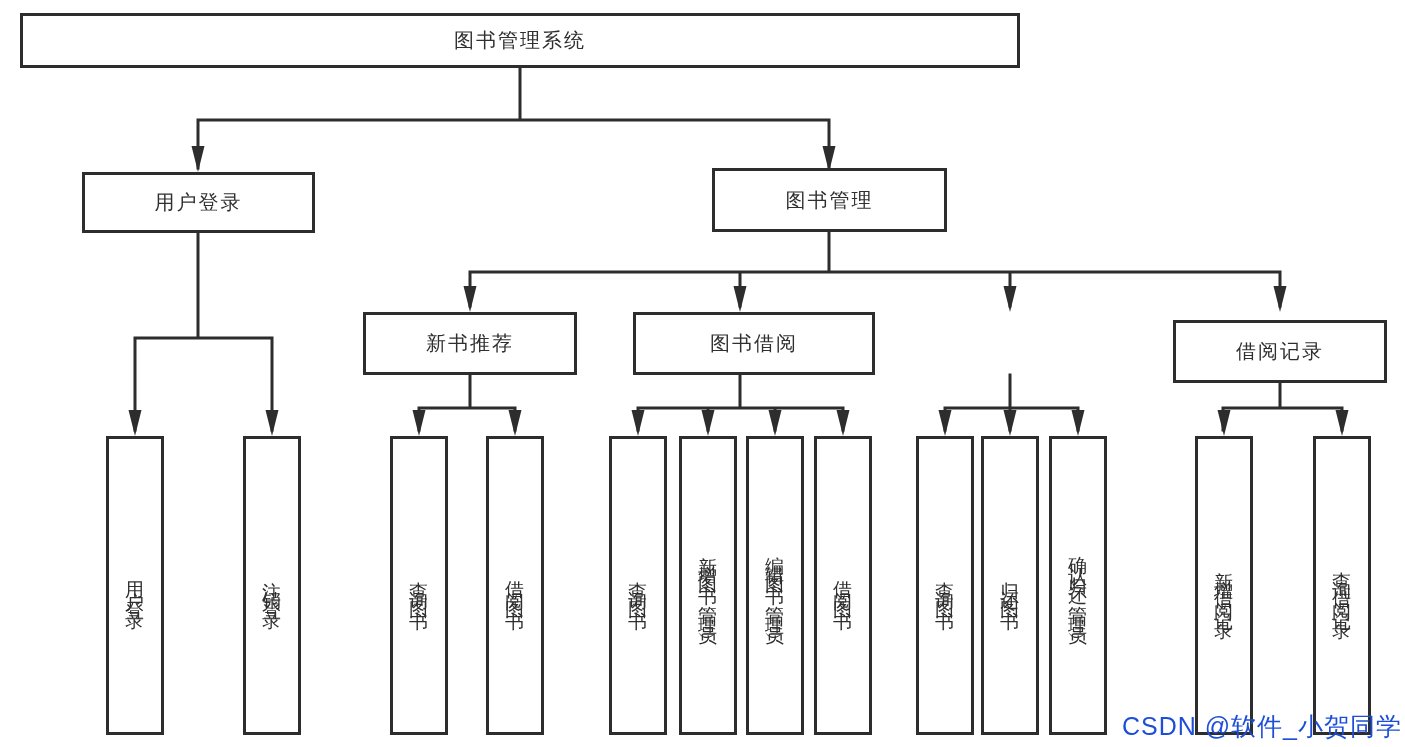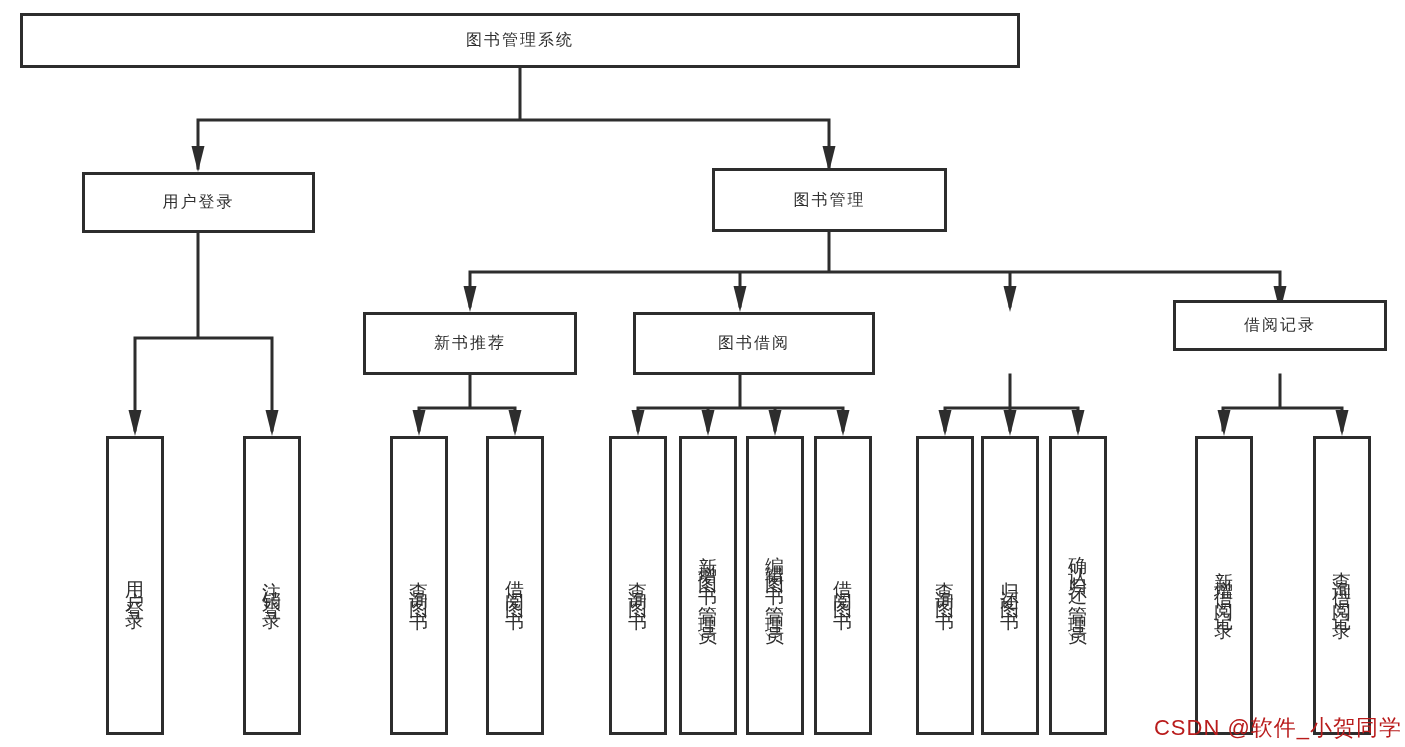--- a/index.html
+++ b/index.html
@@ -12,36 +12,36 @@
     color:#2f2f2f;
   }
   .connectors{position:absolute;left:0;top:0;width:1405px;height:747px;}
   .box{
     position:absolute;
     box-sizing:border-box;
     border:3px solid #2d2d2d;
     background:#ffffff;
     display:flex;align-items:center;justify-content:center;
   }
-  .hbox{font-size:16px;letter-spacing:2px;white-space:nowrap;}
+  .hbox{font-size:20px;letter-spacing:2px;white-space:nowrap;}
   .leaf{top:436px;width:58px;height:299px;}
   .leaf .vtext{
     writing-mode:vertical-rl;
     text-orientation:mixed;
     font-size:19px;
     line-height:1;
     letter-spacing:10px;
     white-space:nowrap;
   }
   .watermark{
     position:absolute;
     right:3px;bottom:4px;
-    font-size:22px;
+    font-size:25px;
     letter-spacing:1px;
-    color:#b91c1c;
+    color:#1d4ed8;
     white-space:nowrap;
   }
 </style>
 </head>
 <body>
 
 <div class="stage">
 
   <svg class="connectors" viewBox="0 0 1405 747" xmlns="http://www.w3.org/2000/svg">
     <g stroke="#2d2d2d" stroke-width="3" fill="none" stroke-linecap="square">
@@ -93,21 +93,21 @@
   <div class="box hbox" style="left:363px;top:312px;width:214px;height:63px;">
     <span>新书推荐</span>
   </div>
 
   <div class="box hbox" style="left:712px;top:168px;width:235px;height:64px;">
     <span>图书管理</span>
   </div>
   <div class="box hbox" style="left:633px;top:312px;width:242px;height:63px;">
     <span>图书借阅</span>
   </div>
-  <div class="box hbox" style="left:1173px;top:300px;width:214px;height:51px;">
+  <div class="box hbox" style="left:1173px;top:320px;width:214px;height:63px;">
     <span>借阅记录</span>
   </div>
 
   <div class="box leaf" style="left:106px;">
     <span class="vtext">用户登录</span>
   </div>
   <div class="box leaf" style="left:243px;">
     <span class="vtext">注销登录</span>
   </div>
 

